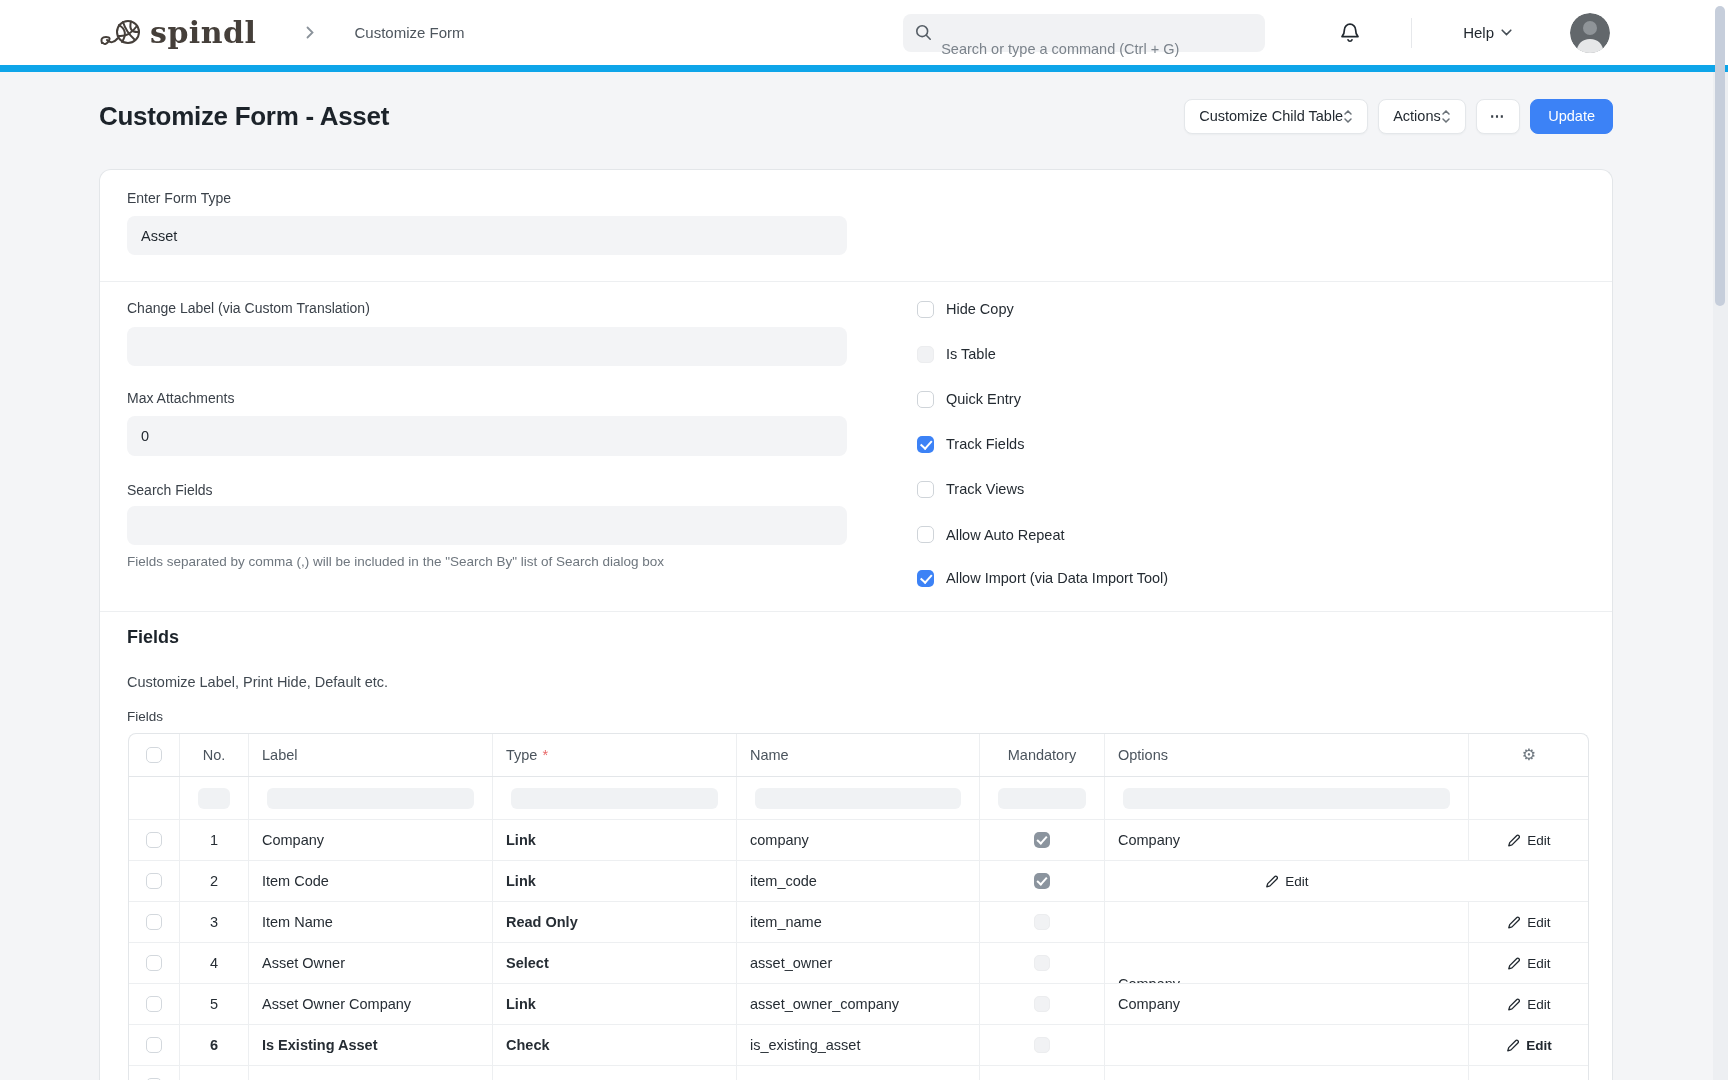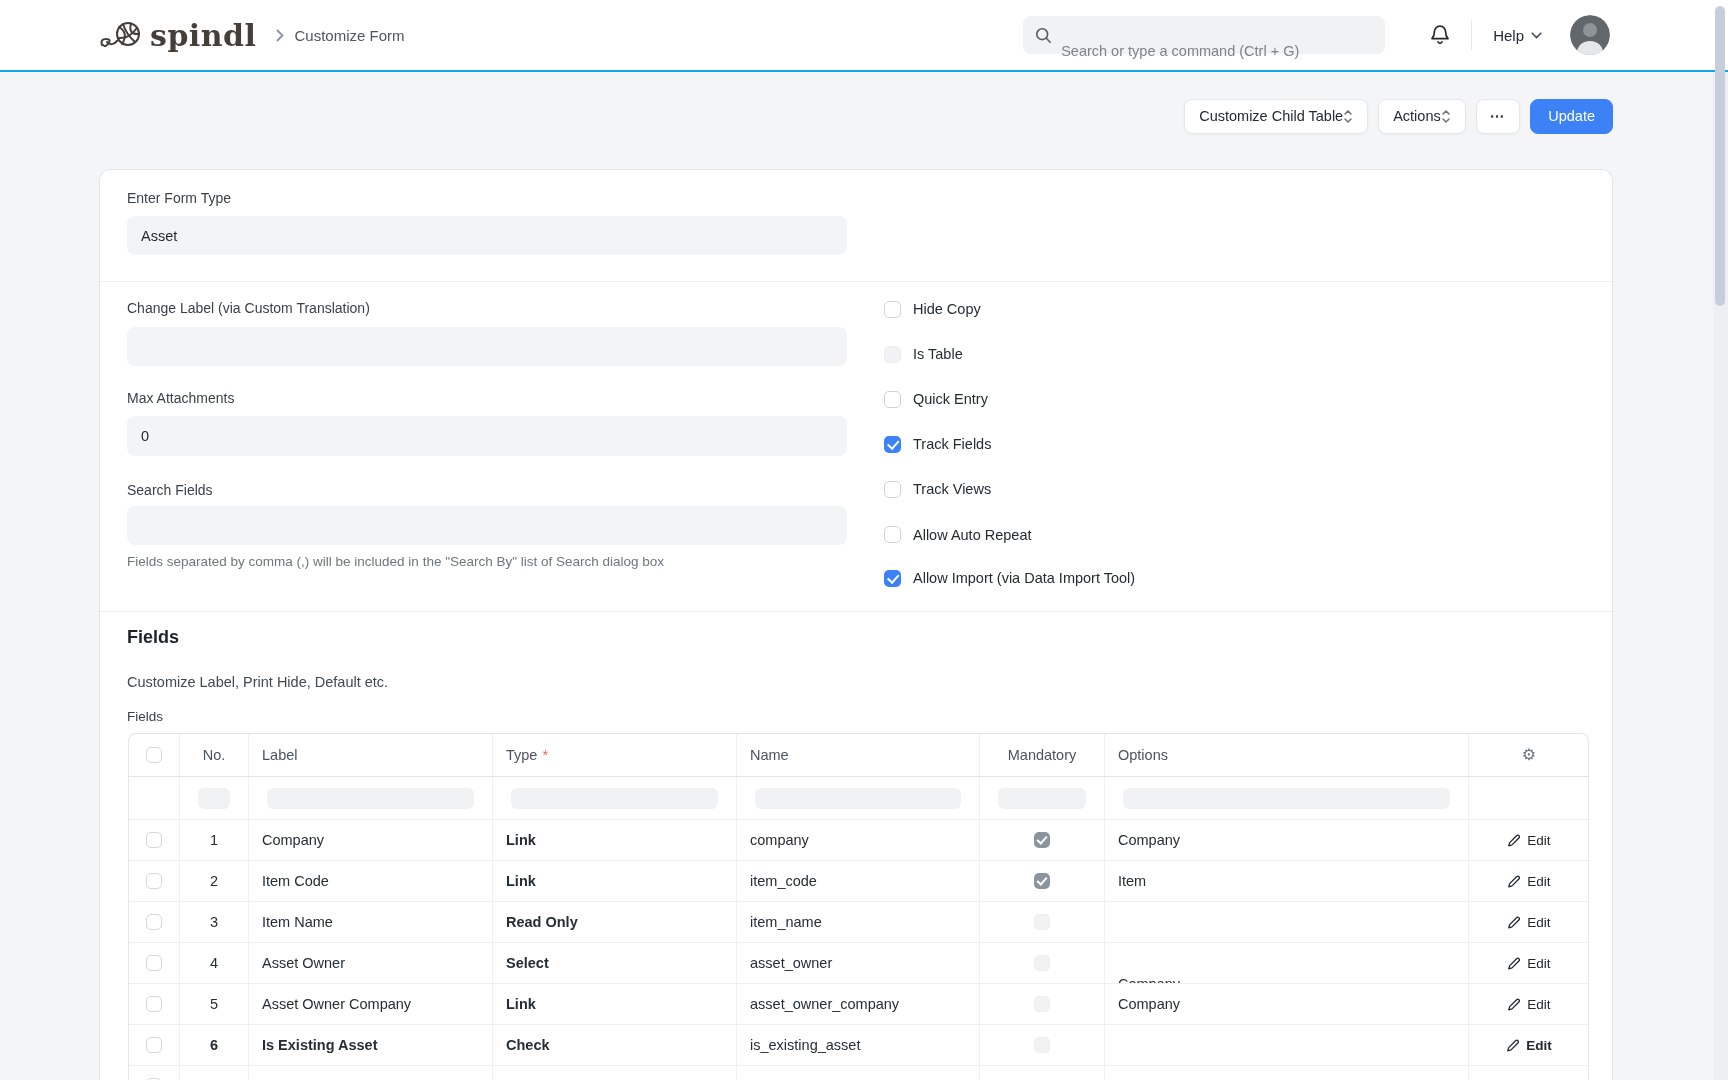--- a/index.html
+++ b/index.html
@@ -1,21 +1,21 @@
 <!DOCTYPE html>
 <html><head>
 <meta charset="utf-8">
 <style>
   * { margin:0; padding:0; box-sizing:border-box; }
   html,body { width:1728px; height:1080px; overflow:hidden; }
   body { font-family:"Liberation Sans", sans-serif; background:#f4f5f7; color:#1f262d; position:relative; }
 
   
   .nav { position:absolute; left:0; top:0; width:1728px; height:72px; background:#fff;
-         border-bottom:2px solid #0ea5e9; display:flex; align-items:center; padding:0 118px 0 100px; z-index:5; }
+         border-bottom:7px solid #0ea5e9; display:flex; align-items:center; padding:0 118px 0 100px; z-index:5;gap:30px; }
   .brand { display:flex; align-items:center; gap:8px; cursor:pointer; }
   .brand-text { font-family:"DejaVu Serif", serif; font-size:30px; font-weight:600; color:#453f3a; letter-spacing:.5px; }
   .crumb-sep { margin-left:20px; display:flex; align-items:center; }
   .crumb { margin-left:10px; font-size:15px; color:#4e565e; cursor:pointer; }
   .nav-spacer { flex:1; }
   .search { width:362px; height:38px; background:#f1f2f4; border-radius:8px; display:flex; align-items:center; padding:0 12px; gap:9px; }
   .search input { border:none; outline:none; background:transparent; width:100%; font-size:14.5px; color:#3a4149; font-family:inherit;margin-top:32px; }
   .search input::placeholder { color:#7b838b; }
   .bell { margin-left:45px; display:flex; align-items:center; cursor:pointer; }
   .vdiv { margin-left:21px; width:1px; height:30px; background:#e6e8eb; }
@@ -36,21 +36,21 @@
   .card { position:absolute; left:99px; top:169px; width:1514px; height:911px; background:#fff;
           border:1px solid #e3e6e9; border-bottom:none; border-radius:12px 12px 0 0; }
   .card .abs { position:absolute; }
   .f-label { font-size:14px; color:#3a4149; line-height:16px; }
   .f-input { background:#f3f4f6; border:none; border-radius:8px; height:39px; width:720px;
              font-size:14.5px; color:#1f262d; padding:0 14px; outline:none; font-family:inherit; }
   .hr { position:absolute; left:0; right:0; height:1px; background:#edeff1; }
   .help-text { font-size:13.5px; color:#6e767e; }
 
   
-  .chk-row { position:absolute; left:784px; display:flex; align-items:center; gap:12px; height:20px; cursor:pointer; }
+  .chk-row { position:absolute; left:817px; display:flex; align-items:center; gap:12px; height:20px; cursor:pointer; }
   .cb { width:17px; height:17px; border-radius:5px; background:#fff; border:1px solid #cfd4d9; position:relative; flex:none; }
   .cb.checked { background:#3c82f6; border:none; }
   .cb.checked::after { content:""; position:absolute; left:5.5px; top:2.5px; width:4.5px; height:8.5px;
                        border:solid #fff; border-width:0 2px 2px 0; transform:rotate(42deg); }
   .cb.disabled { background:#f1f2f4; border:1px solid #ecedef; }
   .cb-label { font-size:14.5px; color:#242b32; }
 
   
   .sec-h { font-size:18px; font-weight:700; color:#1c232a; }
   .sec-desc { font-size:14.5px; color:#414951; }
@@ -145,20 +145,21 @@
   <span class="avatar">
     <svg width="40" height="40" viewBox="0 0 40 40">
       <circle cx="20" cy="20" r="20" fill="#62676b"></circle>
       <circle cx="20" cy="15" r="7" fill="#8f9498"></circle>
       <path d="M6 40 Q8 26 20 26 Q32 26 34 40 Z" fill="#e6e7e8"></path>
     </svg>
   </span>
 </div>
 
 <div class="page-head">
+  <span class="title">Customize Form - Asset</span>
   <div class="head-actions">
     <button class="btn">
       <span>Customize Child Table</span>
       <span>
         <svg width="10" height="15" viewBox="0 0 10 15" fill="none" stroke="#6b7278" stroke-width="1.5" stroke-linecap="round">
             <path d="M2 5 L5 2 L8 5"></path>
             <path d="M2 10 L5 13 L8 10"></path>
           </svg>
       </span>
     </button>
@@ -299,23 +300,20 @@
       <div class="cell center">
           <span class="rowcb"></span>
         </div>
       <div class="cell center boldable">2</div>
       <div class="cell boldable">Item Code</div>
       <div class="cell type-val">Link</div>
       <div class="cell">item_code</div>
       <div class="cell center">
           <span class="cb m checked"></span>
         </div>
-      <div class="cell opt">
-          <span class="opt-txt">Item</span>
-        </div>
       <div class="cell center">
           <span class="edit-btn">
             <svg width="13" height="13" viewBox="0 0 13 13" fill="none" stroke="#21282f" stroke-width="1.3" stroke-linejoin="round">
               <path d="M9.6 1.7 a1.6 1.6 0 0 1 2.3 2.3 L5 10.9 L1.8 11.8 L2.7 8.6 Z"></path>
             </svg>
             <span class="boldable">Edit</span>
           </span>
         </div>
     </div>
 

